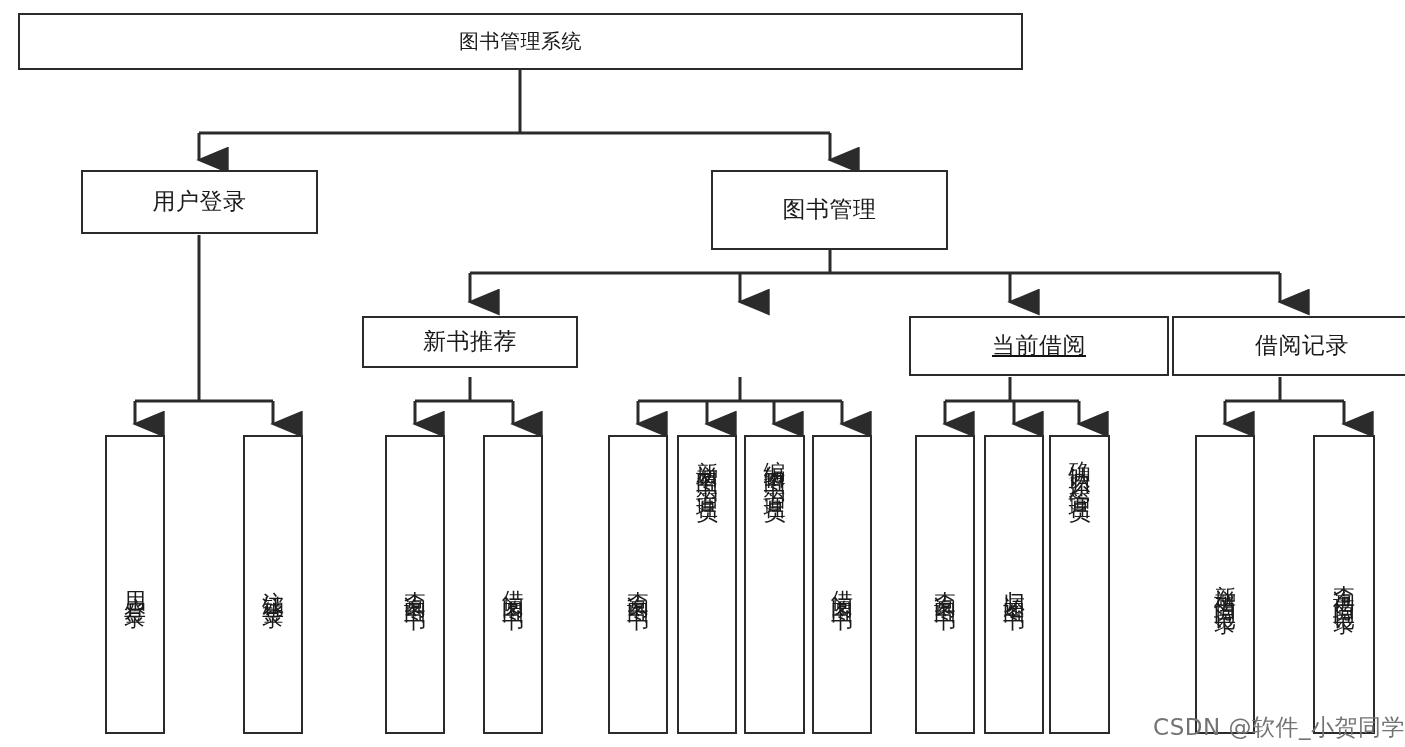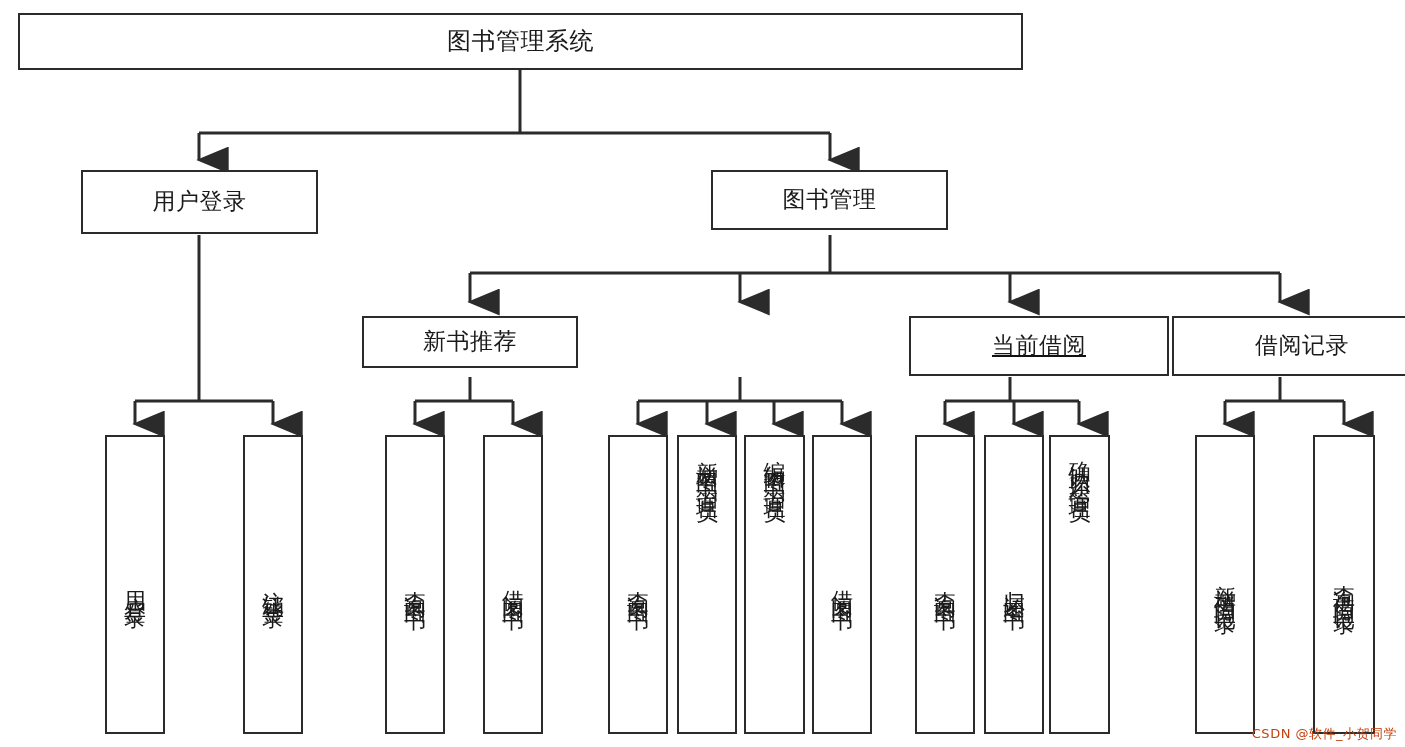--- a/index.html
+++ b/index.html
@@ -43,45 +43,45 @@
     color: #1a1a1a;
     line-height: 1.12;
     white-space: nowrap;
   }
   
   .node.horiz .node-label {
     font-size: 23px;
     letter-spacing: 0.5px;
   }
   .node.root .node-label {
-    font-size: 24px;
+    font-size: 20px;
   }
   
   .node.vert {
     align-items: flex-start;
     padding-top: 6px;
   }
   .node.vert .node-label {
     writing-mode: vertical-rl;
     text-orientation: upright;
     font-size: 22px;
     line-height: 1.0;
     letter-spacing: 6px;
     white-space: nowrap;
   }
   .node.vert.centered {
     align-items: center;
     padding-top: 0;
   }
   #watermark {
     position: absolute;
-    right: 8px;
+    right: 0;
     bottom: 4px;
-    font-size: 13px;
-    color: #c2410c;
+    font-size: 23px;
+    color: #737373;
     z-index: 5;
     white-space: nowrap;
     letter-spacing: 0.5px;
   }
 </style>
 </head>
 <body>
 
 <div id="diagram-canvas">
 
@@ -136,21 +136,21 @@
     </g>
   </svg>
 
   <div class="node horiz root" style="left:18px; top:13px; width:1005px; height:57px;">
     <span class="node-label">图书管理系统</span>
   </div>
 
   <div class="node horiz" style="left:81px; top:170px; width:237px; height:64px;">
     <span class="node-label">用户登录</span>
   </div>
-  <div class="node horiz" style="left:711px; top:170px; width:237px; height:60px;">
+  <div class="node horiz" style="left:711px; top:170px; width:237px; height:80px;">
     <span class="node-label">图书管理</span>
   </div>
 
   <div class="node horiz" style="left:362px; top:316px; width:216px; height:52px;">
     <span class="node-label">新书推荐</span>
   </div>
   <div class="node horiz" style="left:909px; top:316px; width:260px; height:60px;text-decoration:underline;">
     <span class="node-label">当前借阅</span>
   </div>
   <div class="node horiz" style="left:1172px; top:316px; width:260px; height:60px;font-family:Liberation Serif, serif;">

